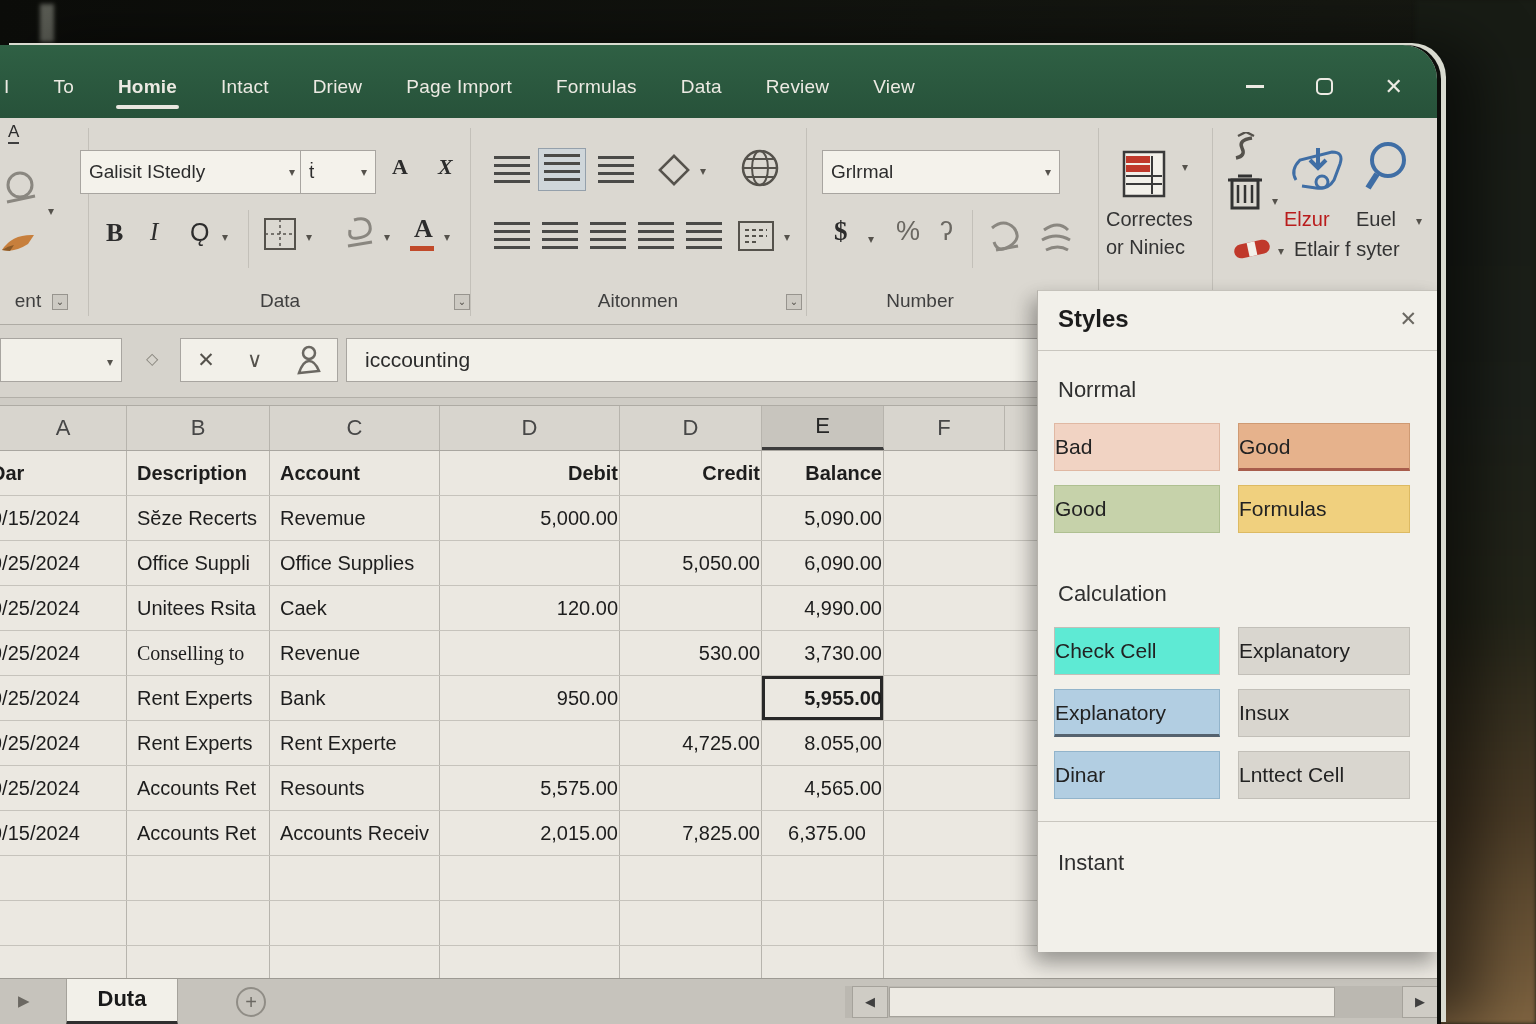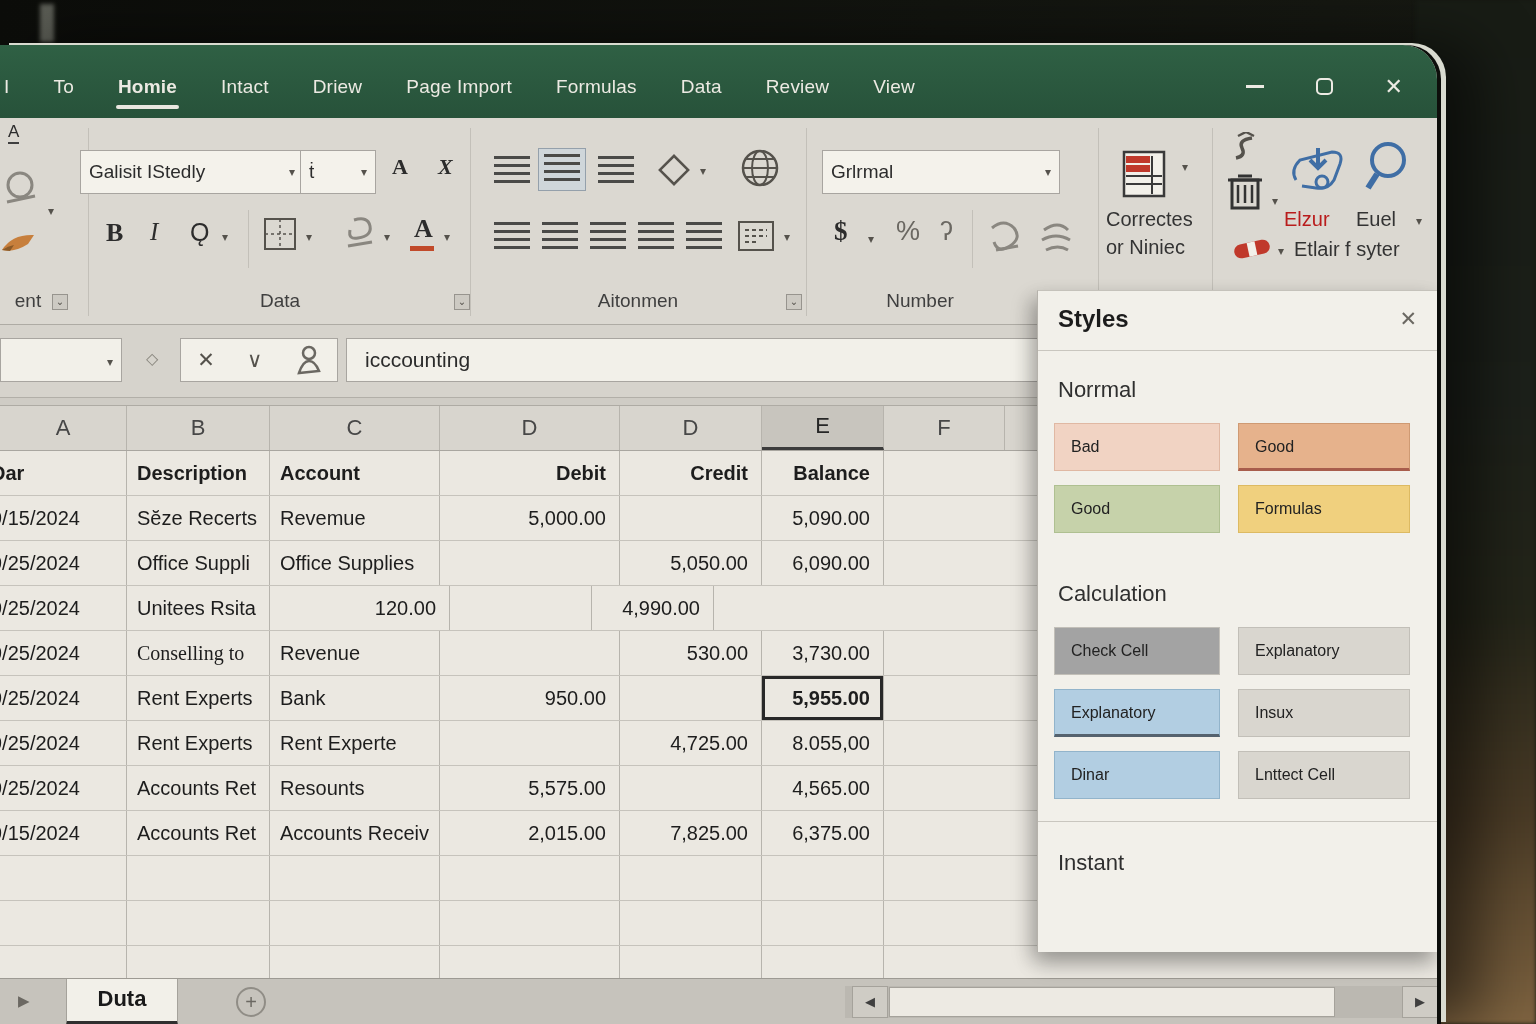--- a/index.html
+++ b/index.html
@@ -59,21 +59,21 @@
   .grid-strip{height:8px;background:#cfccc5;border-bottom:1px solid #aeaba4;}
   .col-letters{display:flex;height:45px;background:#d8d5ce;border-bottom:1px solid #a9a6a0;}
   .colh{border-right:1px solid #b7b4ad;text-align:center;line-height:43px;font-size:22px;color:#474747;}
   .colh-sel{background:#c8c5be;border-bottom:3px solid #3c3c3c;color:#262626;line-height:40px;}
   .colh-fill{flex:1;border-right:none;}
   .row{display:flex;height:45px;border-bottom:1px solid #c6c3bc;background:#ebe8e1;}
   .row-partial{height:32px;border-bottom:none;}
   .cell{border-right:1px solid #b7b4ad;font-size:20px;color:#1d1d1d;line-height:44px;
     overflow:hidden;white-space:nowrap;padding:0 10px;font-weight:500;}
   .c-a{padding-left:0;text-indent:-9px;}
-  .num{text-align:right;padding-right:13px;}
+  .num{text-align:right;padding-right:1px;}
   .hd{font-weight:700;}
   .sel{box-shadow:inset 0 0 0 3px #282828;font-weight:700;}
   .cell-fill{flex:1;border-right:none;}
 
   
   .sheetbar{position:absolute;left:0;top:933px;width:100%;height:46px;background:#c6c3bc;border-top:1px solid #9d9a93;}
   .nav-arrow{position:absolute;left:18px;top:13px;color:#6b6862;font-size:15px;}
   .sheet-tab{position:absolute;left:66px;top:0;width:112px;height:46px;background:#f2f0e9;
     border-left:1px solid #a5a29b;border-right:1px solid #a5a29b;border-bottom:4px solid #2f2f2f;
     text-align:center;line-height:40px;font-size:22px;font-weight:700;color:#1a1a1a;}
@@ -87,21 +87,21 @@
   
   .styles-panel{position:absolute;left:1037px;top:245px;width:400px;height:662px;background:#f2f0ea;
     border-left:1px solid #b5b2ab;border-top:1px solid #c5c2bb;z-index:50;
     box-shadow:-8px 8px 18px rgba(0,0,0,.18),0 12px 20px rgba(0,0,0,.22);}
   .sp-head{position:relative;height:60px;border-bottom:1px solid #c9c6bf;}
   .sp-title{position:absolute;left:20px;top:14px;font-size:24px;font-weight:600;color:#1c1c1c;}
   .sp-close{position:absolute;right:20px;top:16px;font-size:21px;color:#6b6862;}
   .sp-label{font-size:22px;color:#2f2f2f;margin:26px 0 20px 20px;}
   .sp-label2{margin-top:48px;}
   .chips{display:grid;grid-template-columns:166px 172px;column-gap:18px;row-gap:14px;padding:0 12px 0 16px;}
-  .chip{height:48px;line-height:46px;font-size:16px;color:#222;padding-left:16px;border:1px solid;}
+  .chip{height:48px;line-height:46px;font-size:21px;color:#222;border:1px solid;}
   .chip-ul{border-bottom-width:3px;}
   .sp-div{border-top:1px solid #c9c6bf;margin-top:22px;}
   .value-right{margin:4px 0 0 12px;width:178px;height:52px;background:#cfdde9;border:2px solid #7d9cb5;
     font-size:22px;line-height:46px;padding-left:14px;color:#1c1c1c;}
   .instant{margin:28px 0 0 20px;font-size:22px;color:#2f2f2f;}
 </style>
 </head>
 <body>
 
 <div id="stage">
@@ -316,20 +316,21 @@
             <div class="cell" style="width: 143px;">Office Suppli</div>
             <div class="cell" style="width: 170px;">Office Supplies</div>
             <div class="cell num" style="width: 180px;"></div>
             <div class="cell num" style="width: 142px;">5,050.00</div>
             <div class="cell num" style="width: 122px;">6,090.00</div>
             <div class="cell cell-fill"></div>
           </div>
           <div class="row">
             <div class="cell c-a" style="width: 127px;">9/25/2024</div>
             <div class="cell" style="width: 143px;">Unitees Rsita</div>
+            <div class="cell" style="width: 170px;">Caek</div>
             <div class="cell num" style="width: 180px;">120.00</div>
             <div class="cell num" style="width: 142px;"></div>
             <div class="cell num" style="width: 122px;">4,990.00</div>
             <div class="cell cell-fill"></div>
           </div>
           <div class="row">
             <div class="cell c-a" style="width: 127px;">9/25/2024</div>
             <div class="cell" style="width: 143px; font-family: Liberation Serif, serif;">Conselling to</div>
             <div class="cell" style="width: 170px;">Revenue</div>
             <div class="cell num" style="width: 180px;"></div>
@@ -363,21 +364,21 @@
             <div class="cell num" style="width: 142px;"></div>
             <div class="cell num" style="width: 122px;">4,565.00</div>
             <div class="cell cell-fill"></div>
           </div>
           <div class="row">
             <div class="cell c-a" style="width: 127px;">9/15/2024</div>
             <div class="cell" style="width: 143px;">Accounts Ret</div>
             <div class="cell" style="width: 170px;">Accounts Receiv</div>
             <div class="cell num" style="width: 180px;">2,015.00</div>
             <div class="cell num" style="width: 142px;">7,825.00</div>
-            <div class="cell num" style="width: 122px;">6,375.00</div>
+            <div class="cell num" style="width: 122px; text-align: center;">6,375.00</div>
             <div class="cell cell-fill"></div>
           </div>
           <div class="row">
             <div class="cell c-a" style="width: 127px;"></div>
             <div class="cell" style="width: 143px;"></div>
             <div class="cell" style="width: 170px;"></div>
             <div class="cell num" style="width: 180px;"></div>
             <div class="cell num" style="width: 142px;"></div>
             <div class="cell num" style="width: 122px;"></div>
             <div class="cell cell-fill"></div>
@@ -421,21 +422,21 @@
       </div>
       <div class="sp-label">Norrmal</div>
       <div class="chips" id="chips-0">
           <div class="chip" style="background: rgb(241, 211, 195); border-color: rgb(224, 184, 163);">Bad</div>
           <div class="chip chip-ul" style="background: rgb(230, 178, 140); border-color: rgb(207, 154, 115) rgb(207, 154, 115) rgb(168, 93, 76);">Good</div>
           <div class="chip" style="background: rgb(198, 210, 170); border-color: rgb(175, 192, 145);">Good</div>
           <div class="chip" style="background: rgb(240, 208, 126); border-color: rgb(221, 186, 98);">Formulas</div>
         </div>
       <div class="sp-label sp-label2">Calculation</div>
       <div class="chips" id="chips-1">
-          <div class="chip" style="background: #a3a3a3; border-color: rgb(194, 191, 184);">Check Cell</div>
+          <div class="chip" style="background: #5eead4; border-color: rgb(194, 191, 184);">Check Cell</div>
           <div class="chip" style="background: rgb(217, 214, 207); border-color: rgb(194, 191, 184);">Explanatory</div>
           <div class="chip chip-ul" style="background: rgb(178, 206, 226); border-color: rgb(146, 180, 203) rgb(146, 180, 203) rgb(85, 98, 110);">Explanatory</div>
           <div class="chip" style="background: rgb(217, 214, 207); border-color: rgb(194, 191, 184);">Insux</div>
           <div class="chip" style="background: rgb(178, 206, 226); border-color: rgb(146, 180, 203);">Dinar</div>
           <div class="chip" style="background: rgb(217, 214, 207); border-color: rgb(194, 191, 184);">Lnttect Cell</div>
         </div>
       <div class="sp-div"></div>
       <div class="instant">Instant</div>
     </div>
 

